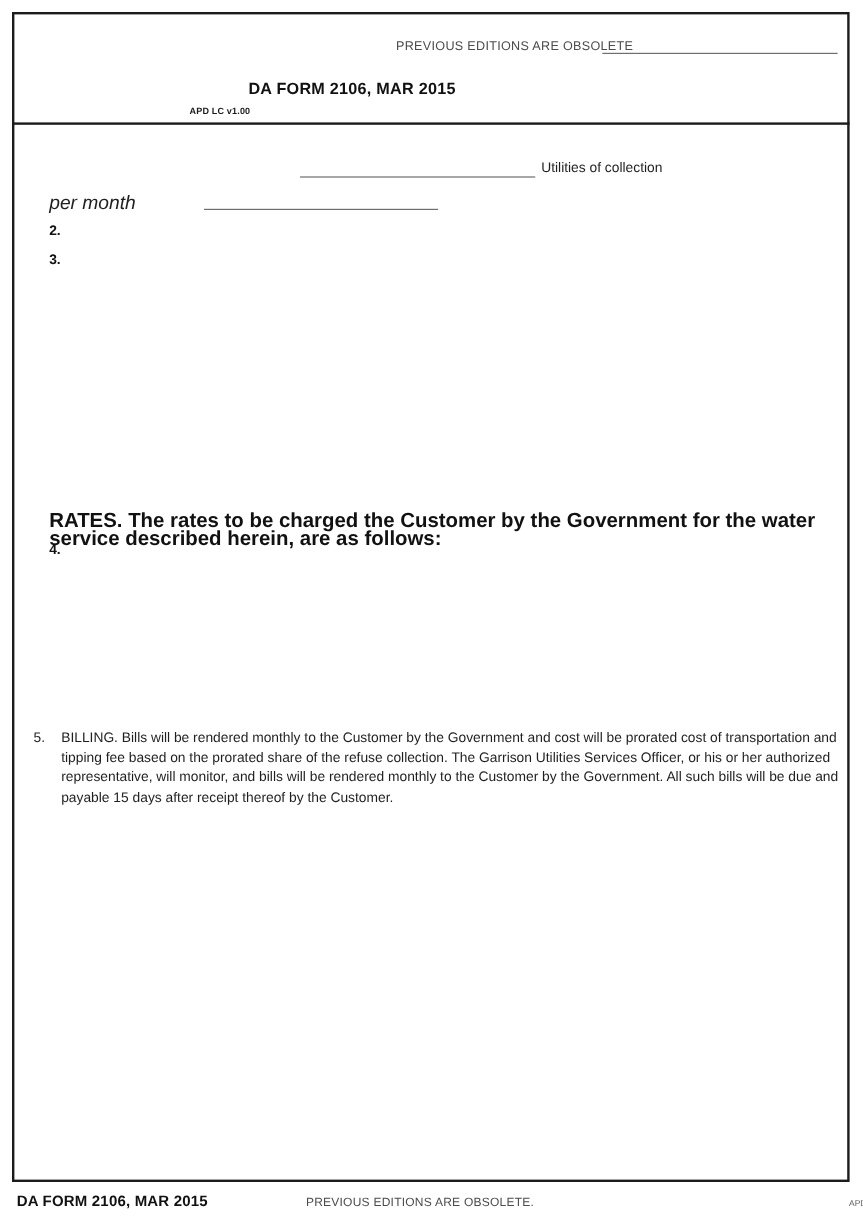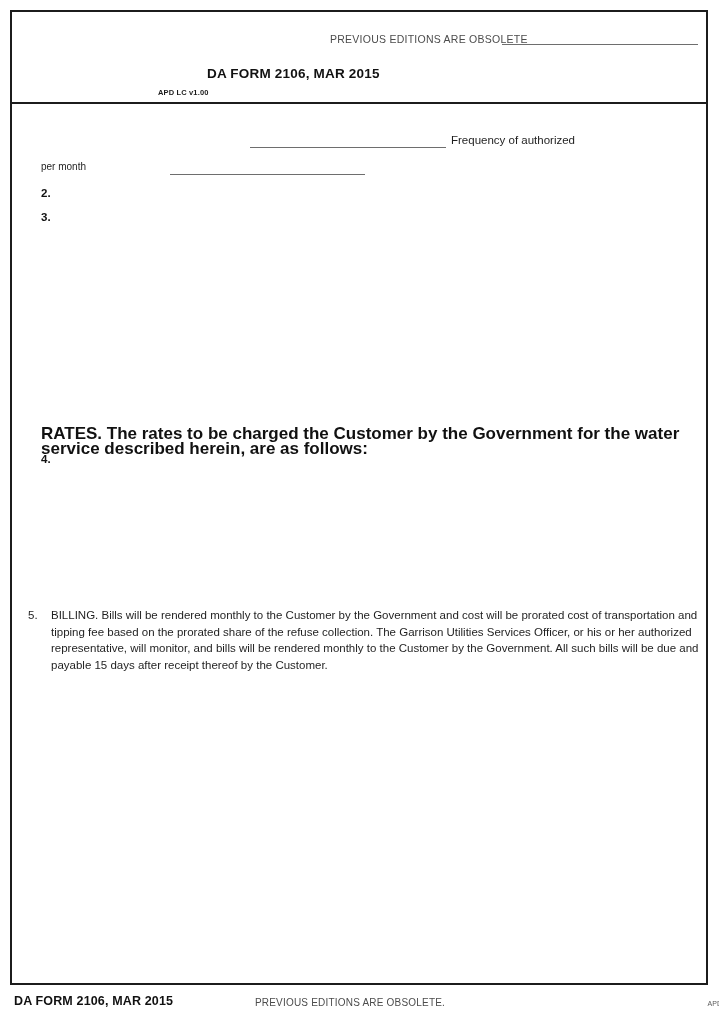--- a/index.html
+++ b/index.html
@@ -95,23 +95,24 @@
     left: 451px;
     top: 134px;
     font-size: 11.5px;
     color: #1f1f1f;
     white-space: nowrap;
   }
   .permonth-label {
     position: absolute;
     left: 41px;
     top: 161px;
-    font-size: 10px;
+    font-size: 16px;
     color: #1f1f1f;
     white-space: nowrap;
+    font-style: italic;
   }
   .permonth-rule {
     position: absolute;
     left: 170px;
     top: 174px;
     width: 195px;
     height: 0;
     border-top: 1px solid #6e6e6e;
   }
 
@@ -203,21 +204,21 @@
   <div class="frame-divider"></div>
 
   <div class="hdr-obsolete">PREVIOUS EDITIONS ARE OBSOLETE</div>
   <div class="hdr-rule"></div>
 
   <div class="hdr-formtitle">DA FORM 2106, MAR 2015</div>
 
   <div class="hdr-apd">APD LC v1.00</div>
 
   <div class="freq-rule"></div>
-  <div class="freq-label">Frequency of authorized</div>
+  <div class="freq-label">Utilities of collection</div>
 
   <div class="permonth-label">per month</div>
   <div class="permonth-rule"></div>
 
   <div class="num-stub num-2">2.</div>
   <div class="num-stub num-3">3.</div>
 
   <div class="rates-line">RATES. The rates to be charged the Customer by the Government for the water service described herein, are as follows:</div>
   <div class="num-stub num-4">4.</div>
 

